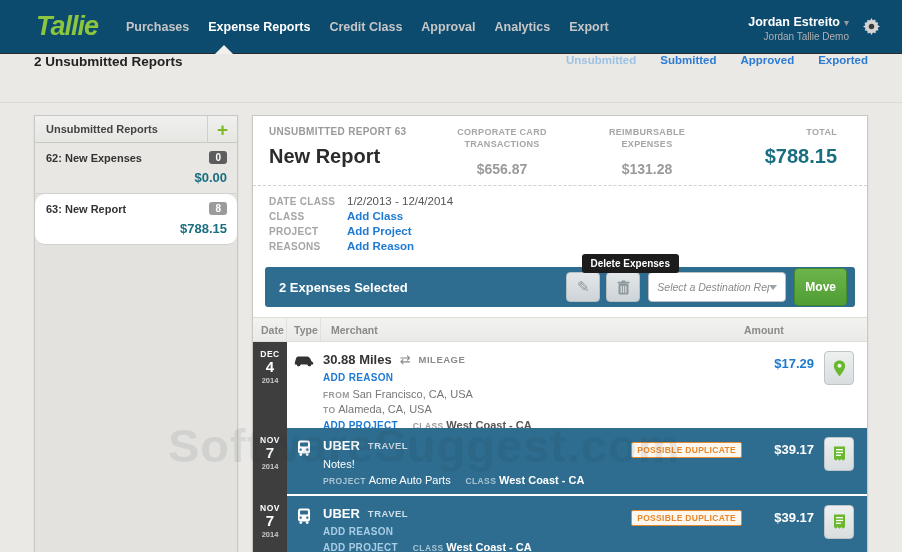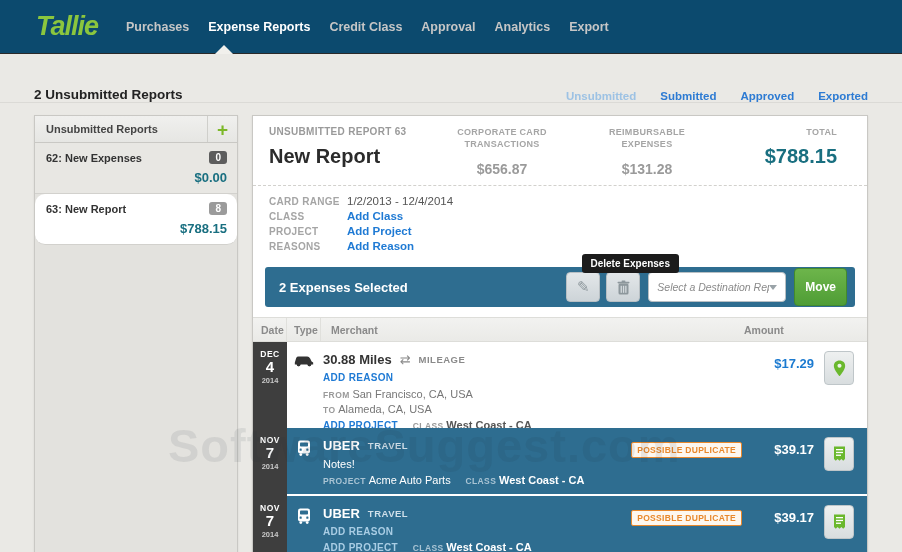--- a/index.html
+++ b/index.html
@@ -14,21 +14,21 @@
   .nav-item.active { color:#ffffff; }
   .nav-right { margin-left:auto; display:flex; align-items:center; margin-right:22px; gap:14px; }
   .user-block { text-align:right; cursor:pointer; }
   .user-name { color:#ffffff; font-size:12.5px; font-weight:bold; }
   .user-caret { color:#9a9a9a; font-size:10px; margin-left:4px; }
   .user-company { color:#b0b0b0; font-size:10px; margin-top:1px; }
   .nav-notch { position:absolute; bottom:-1px; left:215px; width:0; height:0;
     border-left:9px solid transparent; border-right:9px solid transparent; border-bottom:9px solid #f1f0ec; }
 
   
-  .page-header { height:49px; display:flex; align-items:flex-end; border-bottom:1px solid #dbdad6; padding:0 34px; }
+  .page-header { height:49px; display:flex; align-items:flex-start; border-bottom:1px solid #dbdad6; padding:0 34px; }
   .page-title { font-size:13.5px; font-weight:bold; color:#222; }
   .tabs { margin-left:auto; display:flex; gap:24px; }
   .tab { font-size:11.5px; font-weight:bold; color:#2d7bd3; cursor:pointer; }
   .tab.current { color:#9dc2e4; }
 
   
   .content { display:flex; padding:12px 34px 0 34px; gap:14px; height:457px; }
 
   
   .sidebar { width:204px; background:#e3e2de; border:1px solid #c9c8c4; height:445px; box-shadow:0 1px 2px rgba(0,0,0,0.08); }
@@ -131,20 +131,34 @@
 <div class="navbar">
   <div class="logo">Tallie</div>
   <div class="nav-items">
     <div class="nav-item">Purchases</div>
     <div class="nav-item active">Expense Reports</div>
     <div class="nav-item">Credit Class</div>
     <div class="nav-item">Approval</div>
     <div class="nav-item">Analytics</div>
     <div class="nav-item">Export</div>
   </div>
+  <div class="nav-right">
+    <div class="user-block">
+      <div>
+        <span class="user-name">Jordan Estreito</span><span class="user-caret">▾</span>
+      </div>
+      <div class="user-company">Jordan Tallie Demo</div>
+    </div>
+    <div style="cursor:pointer;display:flex;">
+      <svg width="17" height="17" viewBox="0 0 16 16">
+          <path fill="#d4d4d4" d="M8 0l1.2 2.1 2.4-.6.3 2.4 2.4.3-.6 2.4L16 8l-2.1 1.2.6 2.4-2.4.3-.3 2.4-2.4-.6L8 16l-1.2-2.1-2.4.6-.3-2.4-2.4-.3.6-2.4L0 8l2.1-1.2-.6-2.4 2.4-.3.3-2.4 2.4.6z"></path>
+          <circle cx="8" cy="8" r="2.6" fill="#3b3b3b"></circle>
+        </svg>
+    </div>
+  </div>
   <div class="nav-notch"></div>
 </div>
 
 <div class="page-header">
   <div class="page-title">2 Unsubmitted Reports</div>
   <div class="tabs">
     <div class="tab current">Unsubmitted</div>
     <div class="tab">Submitted</div>
     <div class="tab">Approved</div>
     <div class="tab">Exported</div>
@@ -193,21 +207,21 @@
         <div class="rh-col-value">$131.28</div>
       </div>
       <div class="rh-col rh-total">
         <div class="rh-col-label">TOTAL</div>
         <div class="rh-col-value">$788.15</div>
       </div>
     </div>
 
     <div class="report-details">
       <div class="detail-row">
-        <div class="detail-label">CARD RANGE</div>
+        <div class="detail-label">DATE CLASS</div>
         <div class="detail-value">1/2/2013 - 12/4/2014</div>
       </div>
       <div class="detail-row">
         <div class="detail-label">CLASS</div>
         <div class="detail-link">Add Class</div>
       </div>
       <div class="detail-row">
         <div class="detail-label">PROJECT</div>
         <div class="detail-link">Add Project</div>
       </div>

